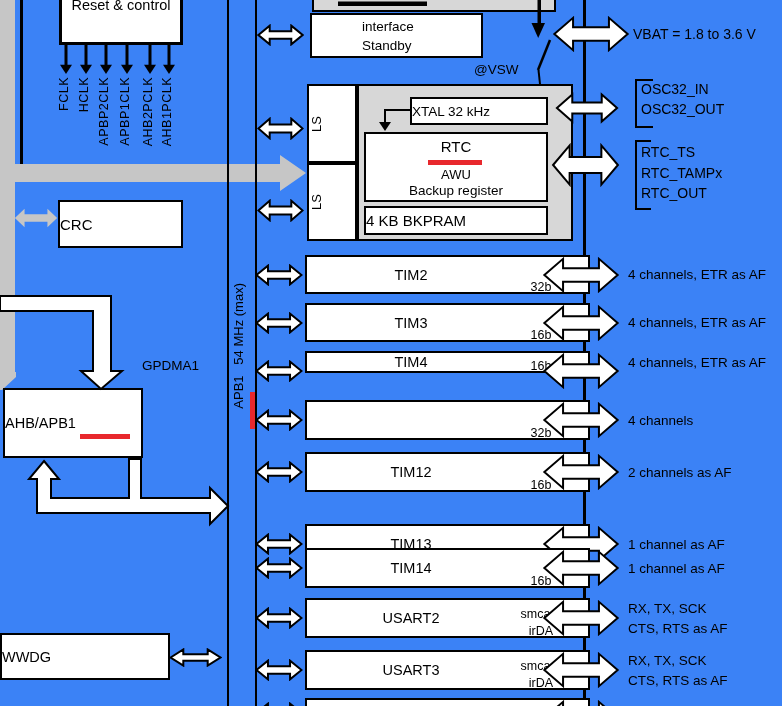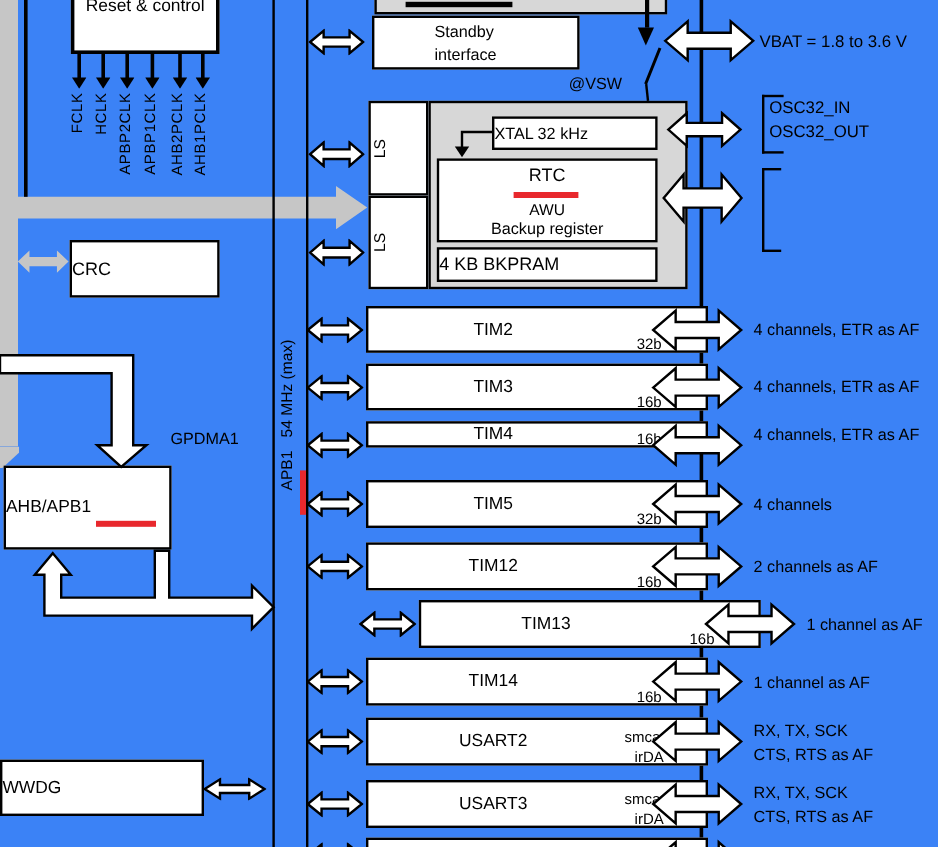--- a/index.html
+++ b/index.html
@@ -115,22 +115,22 @@
   <svg class="arr" style="left:169px;top:648px;width:53px;height:19px;z-index:5;" viewBox="0 0 100 40" preserveAspectRatio="none">
       <use href="#dbl"></use>
     </svg>
 
   <div class="abs rot f13" style="left:231px;top:283px;z-index:5;">APB1   54 MHz (max)</div>
   <div class="redline" style="left:250px;top:392px;width:5px;height:37px;z-index:6;"></div>
 
   <div class="box grayfill" style="left:312px;top:-6px;width:244px;height:18px;border-width:2.5px;z-index:5;"></div>
 
   <div class="box" style="left:310px;top:13px;width:173px;height:45px;z-index:5;padding:2px 0 0 50px;font-size:13.5px;line-height:19px;">
+    <div>interface</div>
     <div>Standby</div>
-    <div>interface</div>
   </div>
   <svg class="arr" style="left:257px;top:24px;width:47px;height:22px;z-index:5;" viewBox="0 0 100 40" preserveAspectRatio="none">
       <use href="#dbl"></use>
     </svg>
 
   <div class="abs f135" style="left:474px;top:62px;z-index:5;">@VSW</div>
 
   <div class="box grayfill" style="left:357px;top:84px;width:216px;height:157px;z-index:5;"></div>
   <div class="box flexc" style="left:307px;top:84px;width:50px;height:79px;z-index:5;">
     <span class="rot f13">LS</span>
@@ -171,20 +171,25 @@
   <div class="bracket" style="left:635px;top:79px;width:18px;height:49px;z-index:5;"></div>
   <div class="pinlist" style="left:641px;top:80px;line-height:19.5px;z-index:5;">
     <div>OSC32_IN</div>
     <div>OSC32_OUT</div>
   </div>
 
   <svg class="arr" style="left:551px;top:142px;width:69px;height:46px;z-index:5;" viewBox="0 0 100 40" preserveAspectRatio="none">
       <use href="#dbl"></use>
     </svg>
   <div class="bracket" style="left:635px;top:140px;width:16px;height:70px;z-index:5;"></div>
+  <div class="pinlist" style="left:641px;top:142px;line-height:20.5px;z-index:5;">
+    <div>RTC_TS</div>
+    <div>RTC_TAMPx</div>
+    <div>RTC_OUT</div>
+  </div>
 
   <div class="prow" style="top:255px;height:39px;z-index:5;">
     <svg class="arr larr" style="top:8.5px;" viewBox="0 0 100 40" preserveAspectRatio="none">
         <use href="#dbl"></use>
       </svg>
     <div class="pbox"></div>
     <div class="pname">TIM2</div>
     <div class="ptags">
         <span>32b</span>
       </div>
@@ -228,21 +233,20 @@
     <div class="pann">
         <span>4 channels, ETR as AF</span>
       </div>
   </div>
 
   <div class="prow" style="top:400px;height:40px;z-index:5;">
     <svg class="arr larr" style="top:9px;" viewBox="0 0 100 40" preserveAspectRatio="none">
         <use href="#dbl"></use>
       </svg>
     <div class="pbox"></div>
-    <div class="pname">TIM5</div>
     <div class="ptags">
         <span>32b</span>
       </div>
     <svg class="arr rarr" style="top:1px;" viewBox="0 0 100 40" preserveAspectRatio="none">
         <use href="#dbl"></use>
       </svg>
     <div class="pann">
         <span>4 channels</span>
       </div>
   </div>
@@ -257,21 +261,21 @@
         <span>16b</span>
       </div>
     <svg class="arr rarr" style="top:1px;" viewBox="0 0 100 40" preserveAspectRatio="none">
         <use href="#dbl"></use>
       </svg>
     <div class="pann">
         <span>2 channels as AF</span>
       </div>
   </div>
 
-  <div class="prow" style="top:500px;height:40px;z-index:5;margin-left:44px;">
+  <div class="prow" style="top:524px;height:40px;z-index:5;">
     <svg class="arr larr" style="top:9px;" viewBox="0 0 100 40" preserveAspectRatio="none">
         <use href="#dbl"></use>
       </svg>
     <div class="pbox"></div>
     <div class="pname">TIM13</div>
     <div class="ptags">
         <span>16b</span>
       </div>
     <svg class="arr rarr" style="top:1px;" viewBox="0 0 100 40" preserveAspectRatio="none">
         <use href="#dbl"></use>

